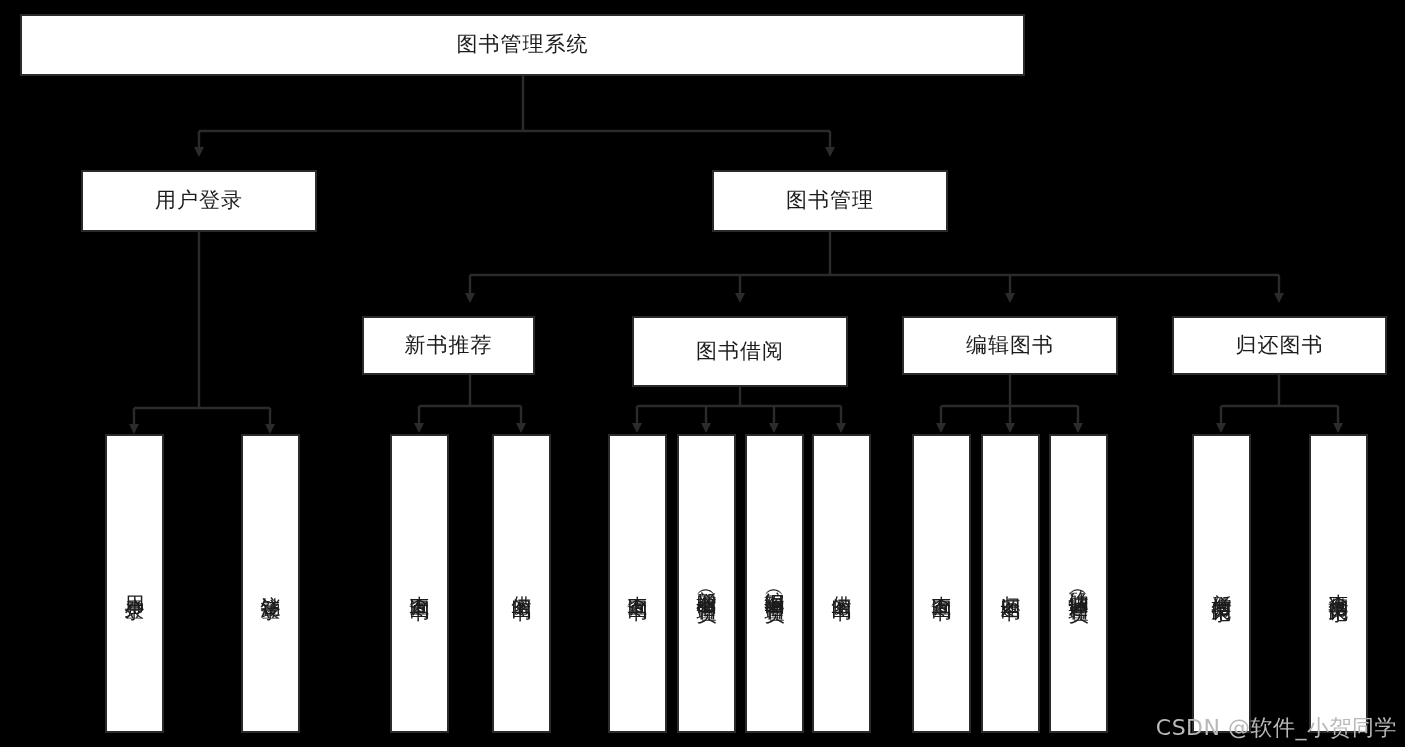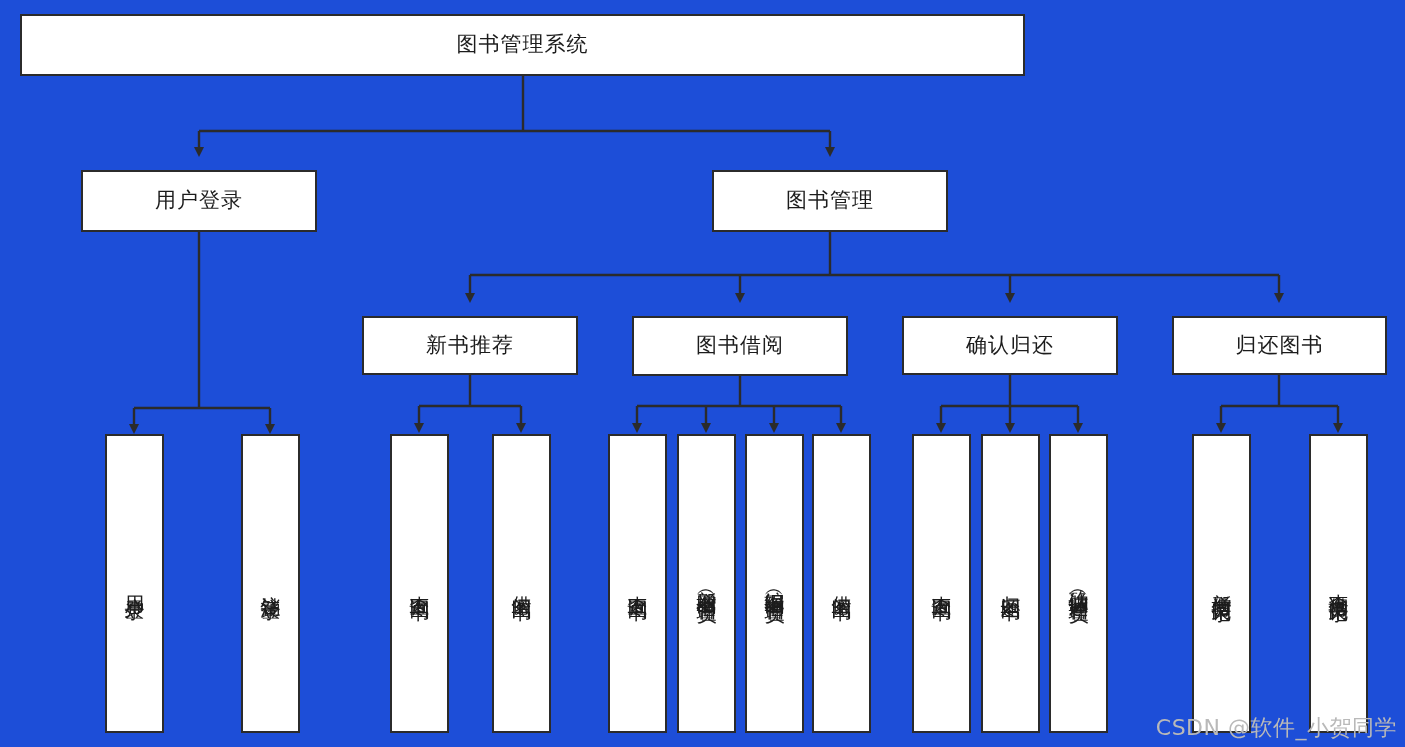--- a/index.html
+++ b/index.html
@@ -8,21 +8,21 @@
     padding: 0;
     background: #ffffff;
   }
   body {
     font-family: "DejaVu Sans", "Liberation Sans", sans-serif;
   }
   #diagram-root {
     position: relative;
     width: 1405px;
     height: 747px;
-    background: #1d4ed8;
+    background: #000000;
     overflow: hidden;
   }
   #diagram-svg {
     position: absolute;
     left: 0;
     top: 0;
     width: 1405px;
     height: 747px;
   }
   .node {
@@ -131,30 +131,30 @@
   </div>
 
   <div class="node horizontal" style="left:81px; top:170px; width:236px; height:62px;">
     <span>用户登录</span>
   </div>
 
   <div class="node horizontal" style="left:712px; top:170px; width:236px; height:62px;">
     <span>图书管理</span>
   </div>
 
-  <div class="node horizontal" style="left:362px; top:316px; width:216px; height:59px;">
+  <div class="node horizontal" style="left:362px; top:316px; width:173px; height:59px;">
     <span>新书推荐</span>
   </div>
 
-  <div class="node horizontal" style="left:632px; top:316px; width:216px; height:60px;">
+  <div class="node horizontal" style="left:632px; top:316px; width:216px; height:71px;">
     <span>图书借阅</span>
   </div>
 
   <div class="node horizontal" style="left:902px; top:316px; width:216px; height:59px;">
-    <span>确认归还</span>
+    <span>编辑图书</span>
   </div>
 
   <div class="node horizontal" style="left:1172px; top:316px; width:215px; height:59px;">
     <span>归还图书</span>
   </div>
 
   <div class="node vertical" style="left:105px; top:434px; width:59px; height:299px;">
     <span class="vlabel">用户登录</span>
   </div>
 

